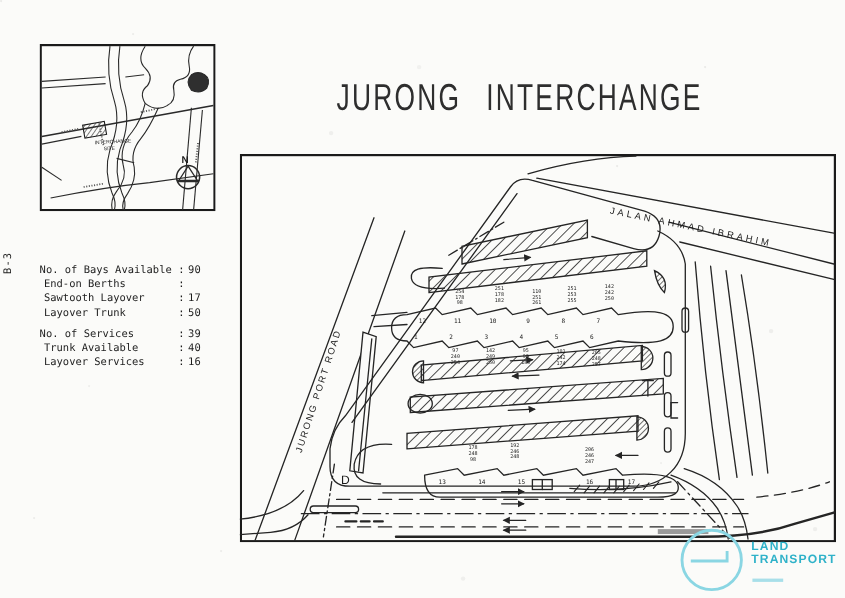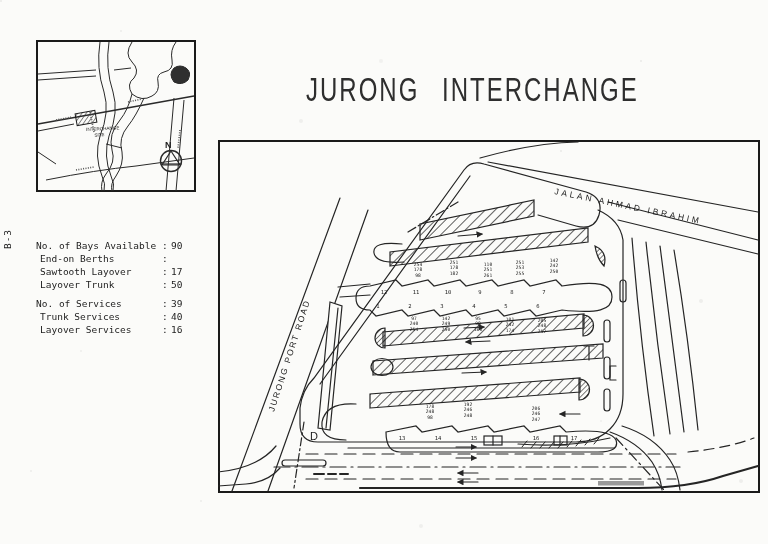--- a/index.html
+++ b/index.html
@@ -123,21 +123,21 @@
       <span class="lbl">Layover Trunk</span>
       <span class="sep">:</span>
       <span class="val">50</span>
     </div>
     <div class="stat-row gap">
       <span class="lbl">No. of Services</span>
       <span class="sep">:</span>
       <span class="val">39</span>
     </div>
     <div class="stat-row indent">
-      <span class="lbl">Trunk Services</span>
+      <span class="lbl">Trunk Available</span>
       <span class="sep">:</span>
       <span class="val">40</span>
     </div>
     <div class="stat-row indent">
       <span class="lbl">Layover Services</span>
       <span class="sep">:</span>
       <span class="val">16</span>
     </div>
   </div>
 
@@ -317,13 +317,22 @@
       <g>
         <path d="M 392 292 Q 420 302 434 322 Q 442 334 444 350"></path>
         <path d="M 404 286 Q 436 296 452 320 Q 460 332 462 350"></path>
         <path d="M 398 298 L 446 350" stroke-dasharray="10 4 2 4"></path>
         <rect x="380" y="341" width="46" height="4.5" fill="#9a9a9a" stroke="none"></rect>
       </g>
     </svg>
   </div>
 
 
+  <div class="logo">
+    <svg width="64" height="64" viewBox="0 0 64 64" fill="none">
+      <circle cx="31" cy="31" r="27" stroke="#8ad6e3" stroke-width="2.6"></circle>
+      <path d="M 12 32 L 45 32 L 45 23" stroke="#8ad6e3" stroke-width="2.6"></path>
+    </svg>
+    <span class="word1">LAND</span>
+    <span class="word2">TRANSPORT</span>
+    <span class="rule"></span>
+  </div>
 </div>
 
 </body></html>

